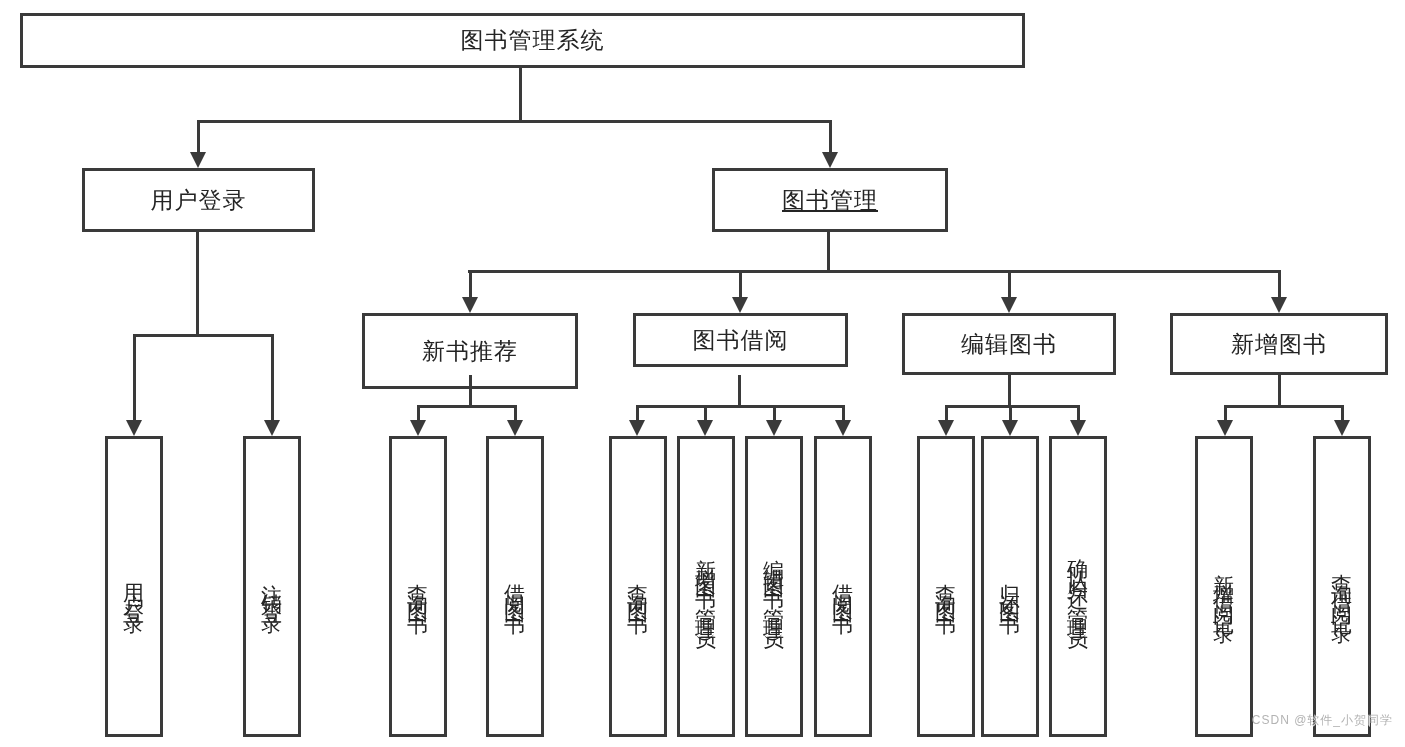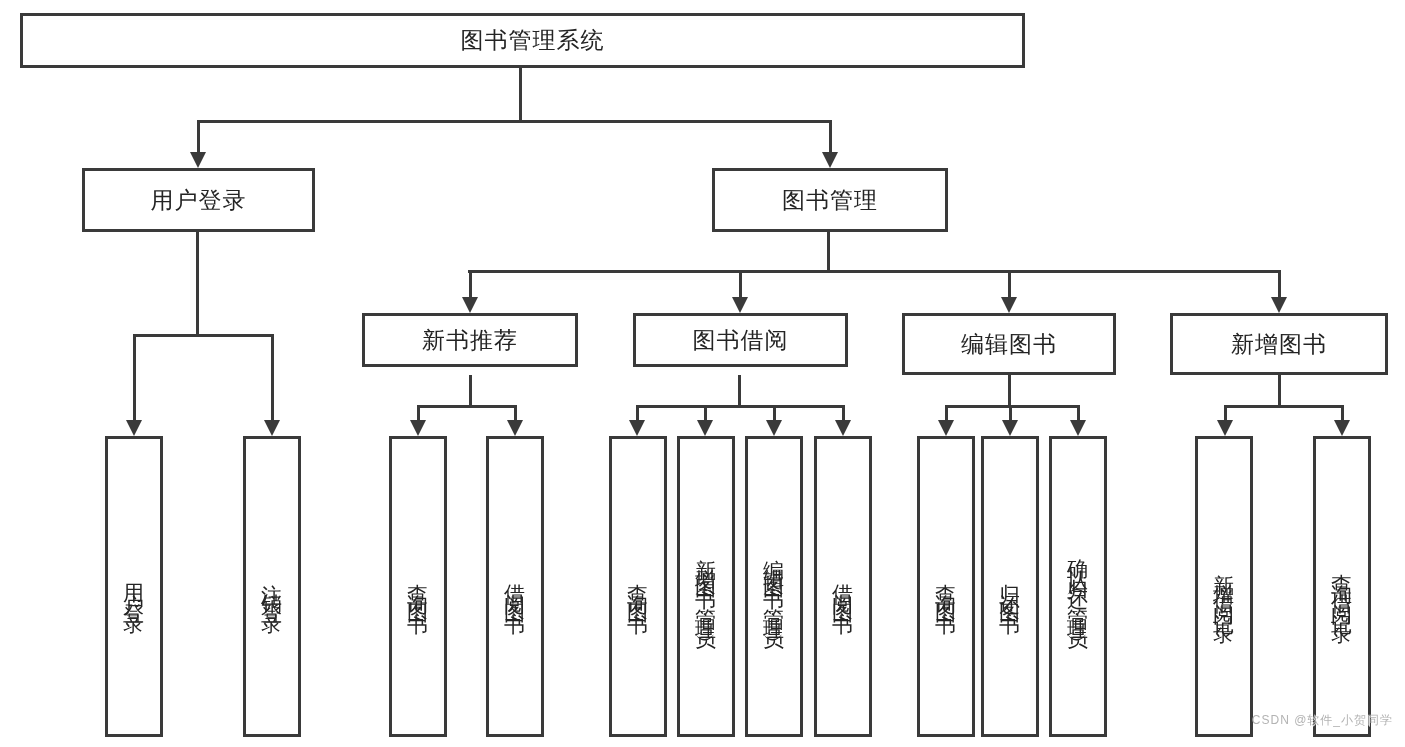--- a/index.html
+++ b/index.html
@@ -91,37 +91,37 @@
   </div>
 
   <div class="vline" style="left:519px; top:67px; height:56px;"></div>
   <div class="hline" style="left:197px; top:120px; width:634px;"></div>
   <div class="arrow" style="left:190px; top:120px; height:48px;"></div>
   <div class="arrow" style="left:822px; top:120px; height:48px;"></div>
 
   <div class="box" style="left:82px; top:168px; width:233px; height:64px;">
     <span>用户登录</span>
   </div>
-  <div class="box" style="left:712px; top:168px; width:236px; height:64px;">
+  <div class="box" style="left:712px; top:168px; width:236px; height:64px;text-decoration:underline;">
     <span>图书管理</span>
   </div>
 
   <div class="vline" style="left:196px; top:232px; height:104px;"></div>
   <div class="hline" style="left:133px; top:334px; width:141px;"></div>
   <div class="arrow" style="left:126px; top:334px; height:102px;"></div>
   <div class="arrow" style="left:264px; top:334px; height:102px;"></div>
 
   <div class="vline" style="left:827px; top:232px; height:41px;"></div>
   <div class="hline" style="left:468px; top:270px; width:813px;"></div>
   <div class="arrow" style="left:462px; top:270px; height:43px;"></div>
   <div class="arrow" style="left:732px; top:270px; height:43px;"></div>
   <div class="arrow" style="left:1001px; top:270px; height:43px;"></div>
   <div class="arrow" style="left:1271px; top:270px; height:43px;"></div>
 
-  <div class="box" style="left:362px; top:313px; width:216px; height:54px;">
+  <div class="box" style="left:362px; top:313px; width:216px; height:76px;">
     <span>新书推荐</span>
   </div>
   <div class="box" style="left:633px; top:313px; width:215px; height:54px;">
     <span>图书借阅</span>
   </div>
   <div class="box" style="left:902px; top:313px; width:214px; height:62px;">
     <span>编辑图书</span>
   </div>
   <div class="box" style="left:1170px; top:313px; width:218px; height:62px;">
     <span>新增图书</span>

